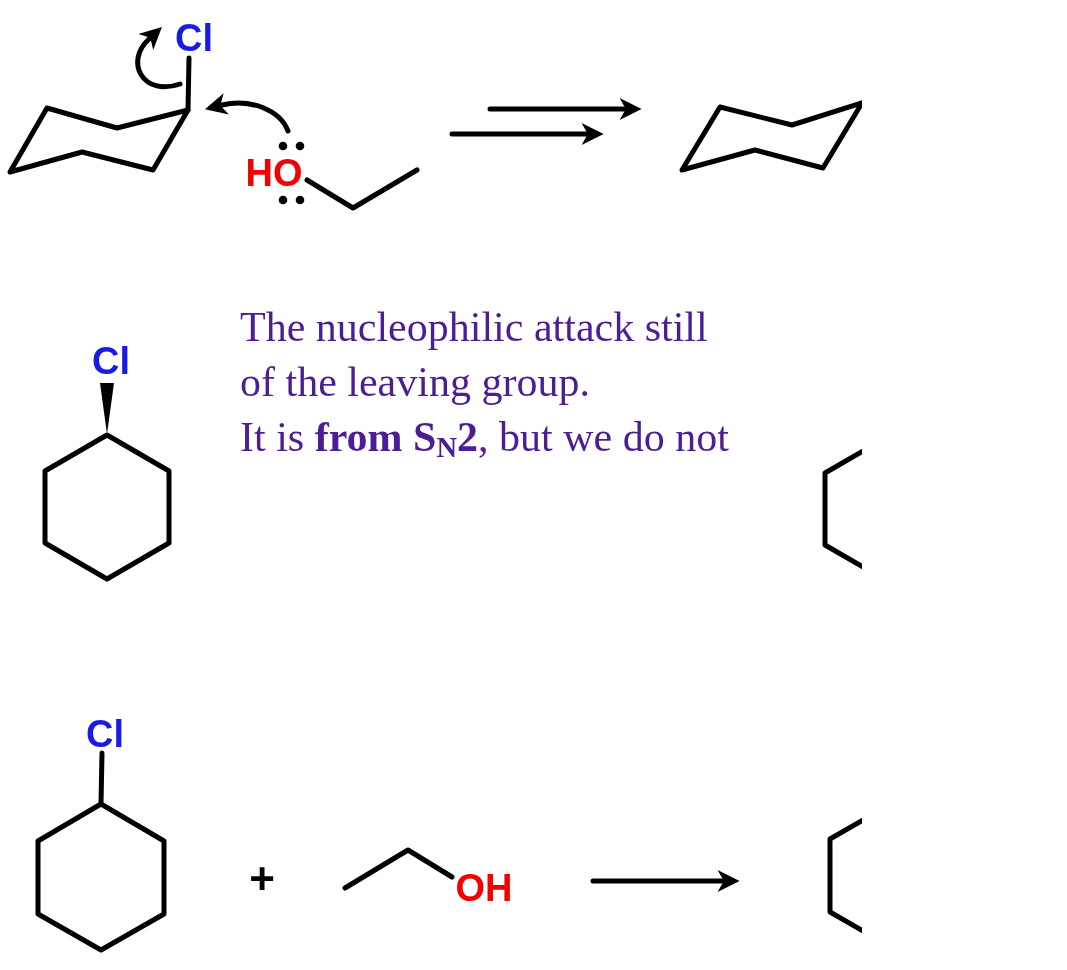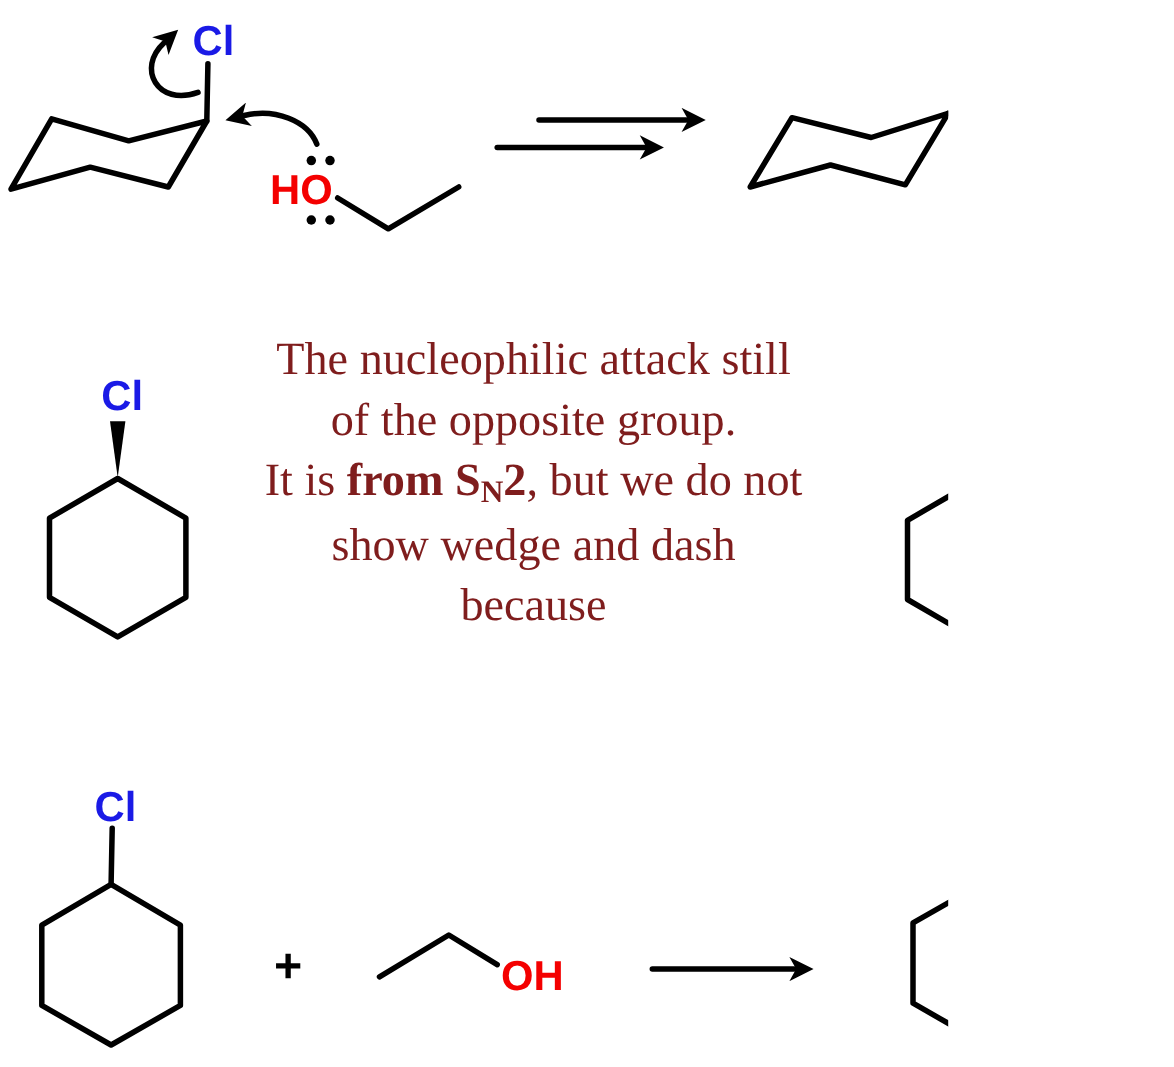--- a/index.html
+++ b/index.html
@@ -5,22 +5,22 @@
   html,body{margin:0;padding:0;background:#ffffff;}
   #canvas{position:relative;width:862px;height:970px;background:#ffffff;overflow:hidden;
           font-family:"Liberation Serif", serif;text-decoration:underline;}
   #scheme{position:absolute;left:0;top:0;}
   .bond{fill:none;stroke:#000000;stroke-width:5;stroke-linecap:round;stroke-linejoin:round;}
   .hash{fill:none;stroke:#000000;stroke-width:4;stroke-linecap:butt;}
   .arrow{fill:none;stroke:#000000;stroke-width:5;stroke-linecap:round;}
   .atom{font-family:"Liberation Sans", sans-serif;font-weight:bold;font-size:38px;}
   .plus{font-family:"Liberation Sans", sans-serif;font-weight:bold;font-size:44px;}
   .lp{fill:#000000;}
-  #note{position:absolute;left:240px;top:300px;width:490px;text-align:center;
-        font-size:42px;line-height:55px;color:#7f1d1d;}
+  #note{position:absolute;left:240px;top:300px;width:490px;
+        font-size:42px;line-height:55px;color:#4c1d95;}
   #note .b{font-weight:bold;}
   #note .sub{font-size:68%;position:relative;top:0.22em;font-weight:bold;}
 </style>
 </head>
 <body>
 
 <div id="canvas">
 
   <svg id="scheme" width="1067" height="970" viewBox="0 0 1067 970">
     <defs>
@@ -101,18 +101,17 @@
     <g>
       <polygon class="bond" points="893,803 956,839 956,912 893,948 830,912 830,839"></polygon>
       <line class="bond" x1="893" y1="803" x2="893" y2="752"></line>
       <text class="atom" x="893" y="732" text-anchor="middle" dominant-baseline="central" fill="#f40000">O</text>
       <polyline class="bond" points="908,720 957,694 1018,728"></polyline>
     </g>
   </svg>
 
   <div id="note">
     <div>The nucleophilic attack still</div>
-    <div>of the opposite group.</div>
+    <div>of the leaving group.</div>
     <div><span>It is </span><span class="b">from S</span><span class="sub">N</span><span class="b">2</span><span>, but we do not</span></div>
-    <div>show wedge and dash because</div>
   </div>
 
 </div>
 
 </body></html>

